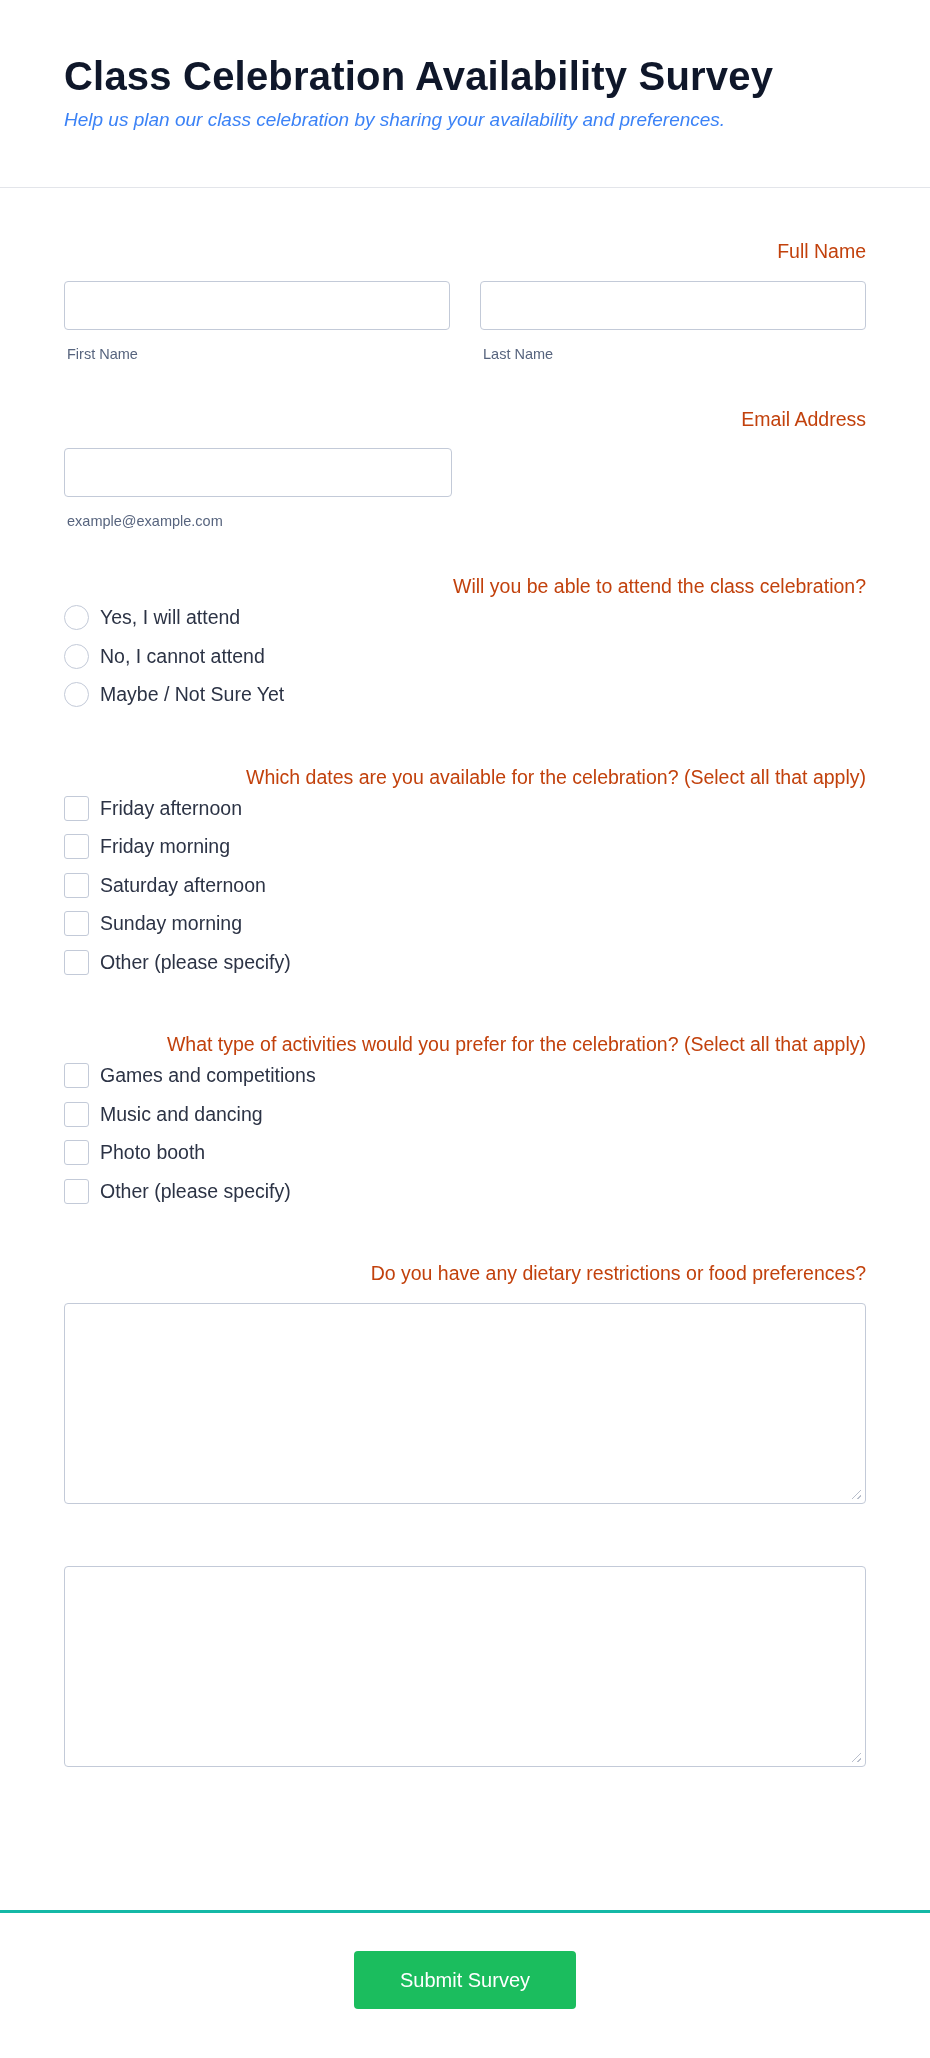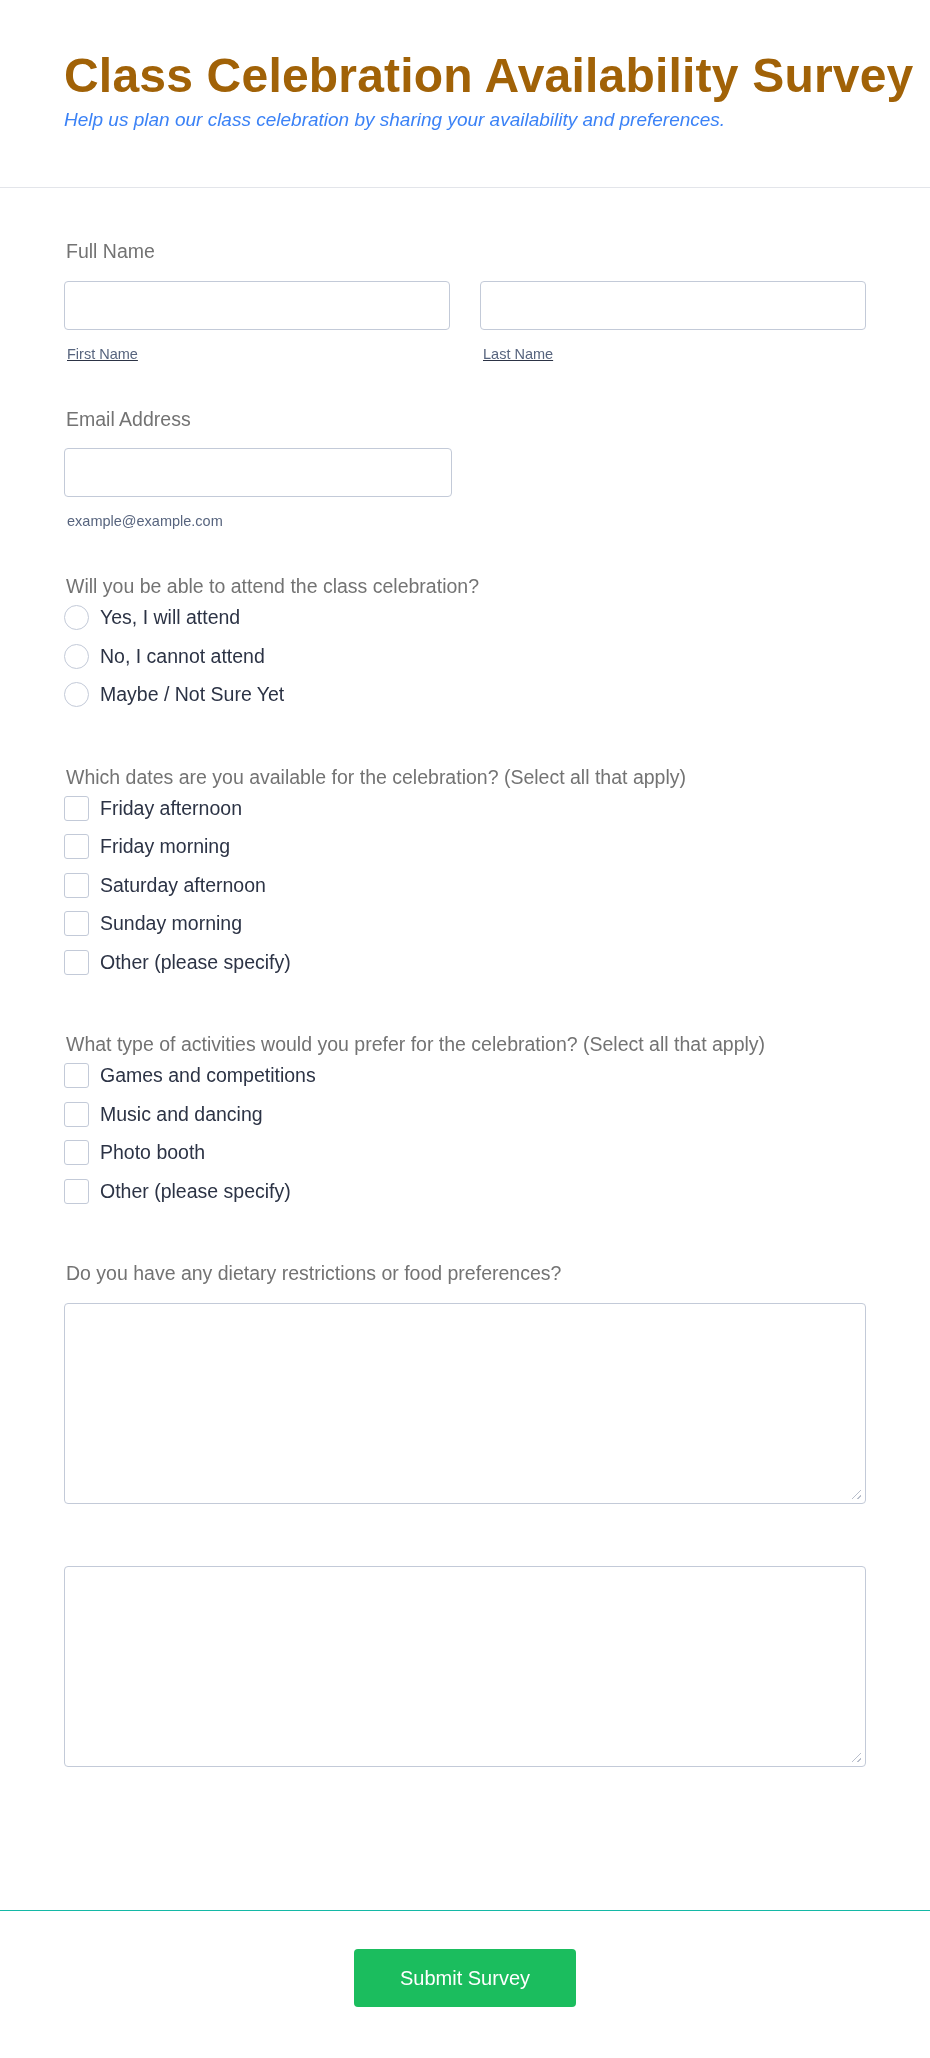--- a/index.html
+++ b/index.html
@@ -9,56 +9,57 @@
       color: #2c3345;
       height: 2058px;
       position: relative;
     }
     .header {
       height: 188px;
       border-bottom: 1px solid #e3e5ea;
       padding: 52px 0 0 64px;
     }
     .header h1 {
-      font-size: 48px;
+      font-size: 40px;
       font-weight: 700;
-      color: #a16207;
+      color: #0f172a;
       letter-spacing: 0.2px;
       line-height: 48px;
     }
     .header p {
       margin-top: 8px;
       font-size: 19px;
       color: #3b82f6;
       line-height: 24px;
       font-style: italic;
     }
     .form { padding: 0 64px; position: relative; }
     .field-label {
       font-size: 19.5px;
-      color: #737373;
+      color: #c2410c;
       line-height: 24px;
       padding-left: 2px;
+      text-align: right;
     }
     .text-input {
       display: block;
       height: 49px;
       border: 1px solid #c3cad8;
       border-radius: 4px;
       background: #fff;
       width: 100%;
     }
     .sublabel {
       font-size: 14.5px;
       color: #57647e;
       margin-top: 15px;
       padding-left: 3px;
       line-height: 18px;
     }
-    .name-row { display: flex; gap: 30px; margin-top: 18px; text-decoration: underline; }
+    .name-row { display: flex; gap: 30px; margin-top: 18px; }
     .name-col { flex: 1; }
     .option {
       display: flex;
       align-items: flex-start;
       height: 38.5px;
     }
     .radio {
       width: 25px; height: 25px;
       border: 1px solid #c3cad8;
       border-radius: 50%;
@@ -92,21 +93,21 @@
       right: 4px; bottom: 4px;
       width: 9px; height: 9px;
       background:
         linear-gradient(135deg, transparent 45%, #b9bfcc 45%, #b9bfcc 55%, transparent 55%),
         linear-gradient(135deg, transparent 75%, #b9bfcc 75%, #b9bfcc 85%, transparent 85%);
     }
     .footer {
       position: absolute;
       top: 1910px;
       left: 0; right: 0;
-      border-top: 1px solid #14b8a6;
+      border-top: 3px solid #14b8a6;
       height: 148px;
       display: flex;
       justify-content: center;
     }
     .submit-btn {
       margin-top: 38px;
       width: 222px;
       height: 58px;
       background: #1bbd5e;
       color: #ffffff;

